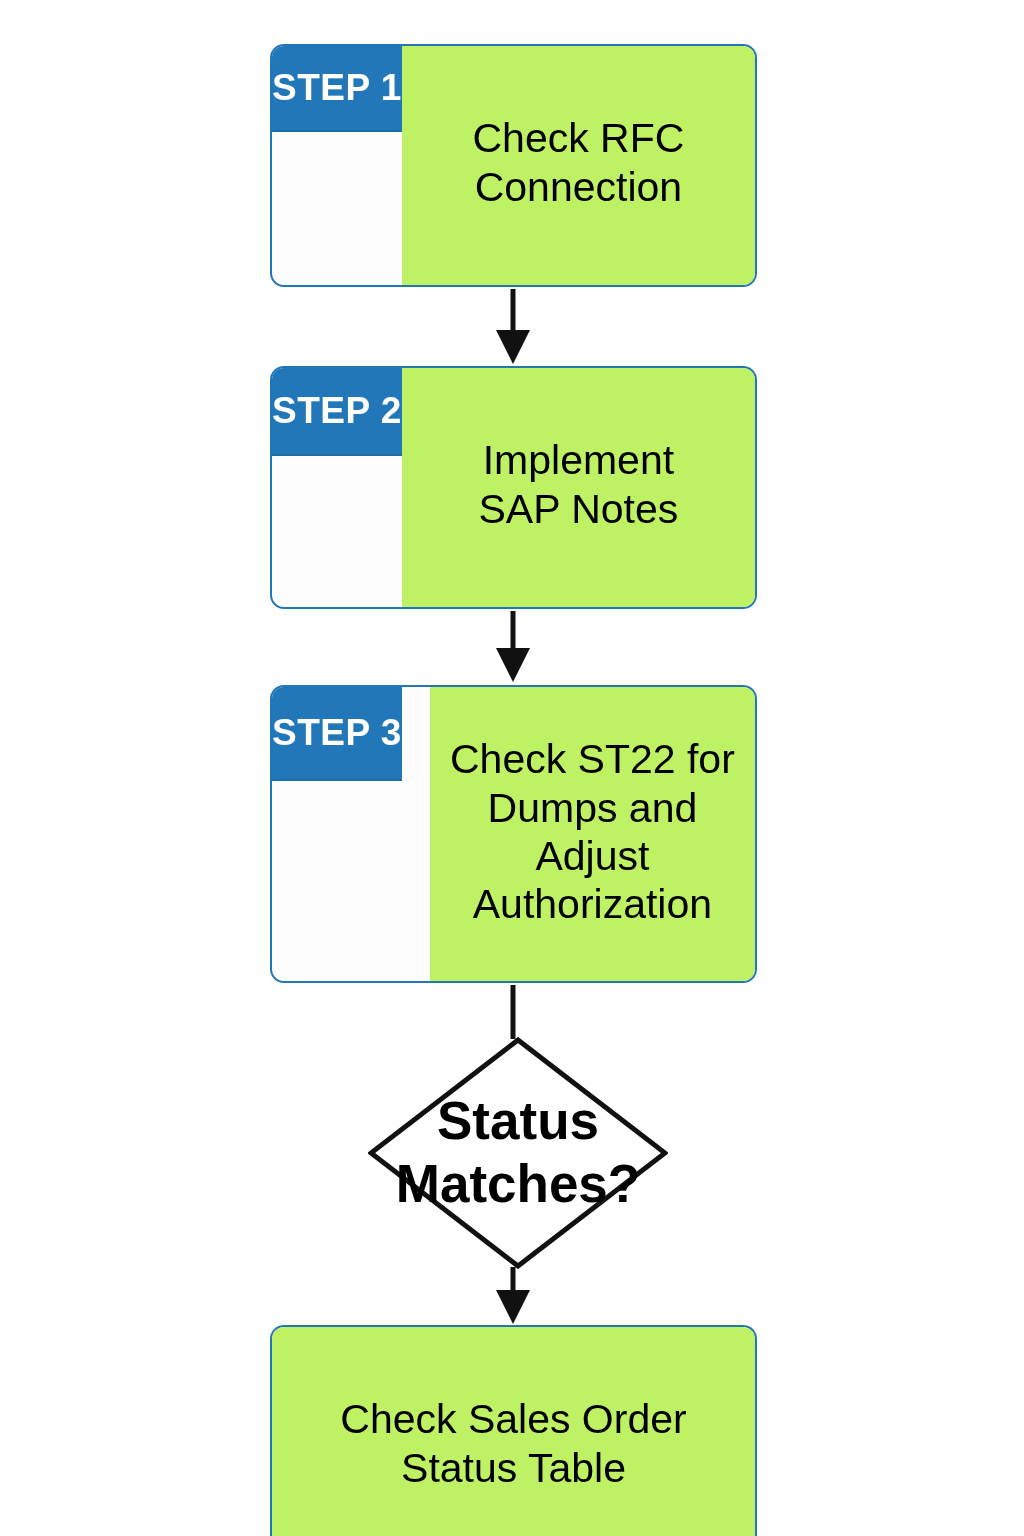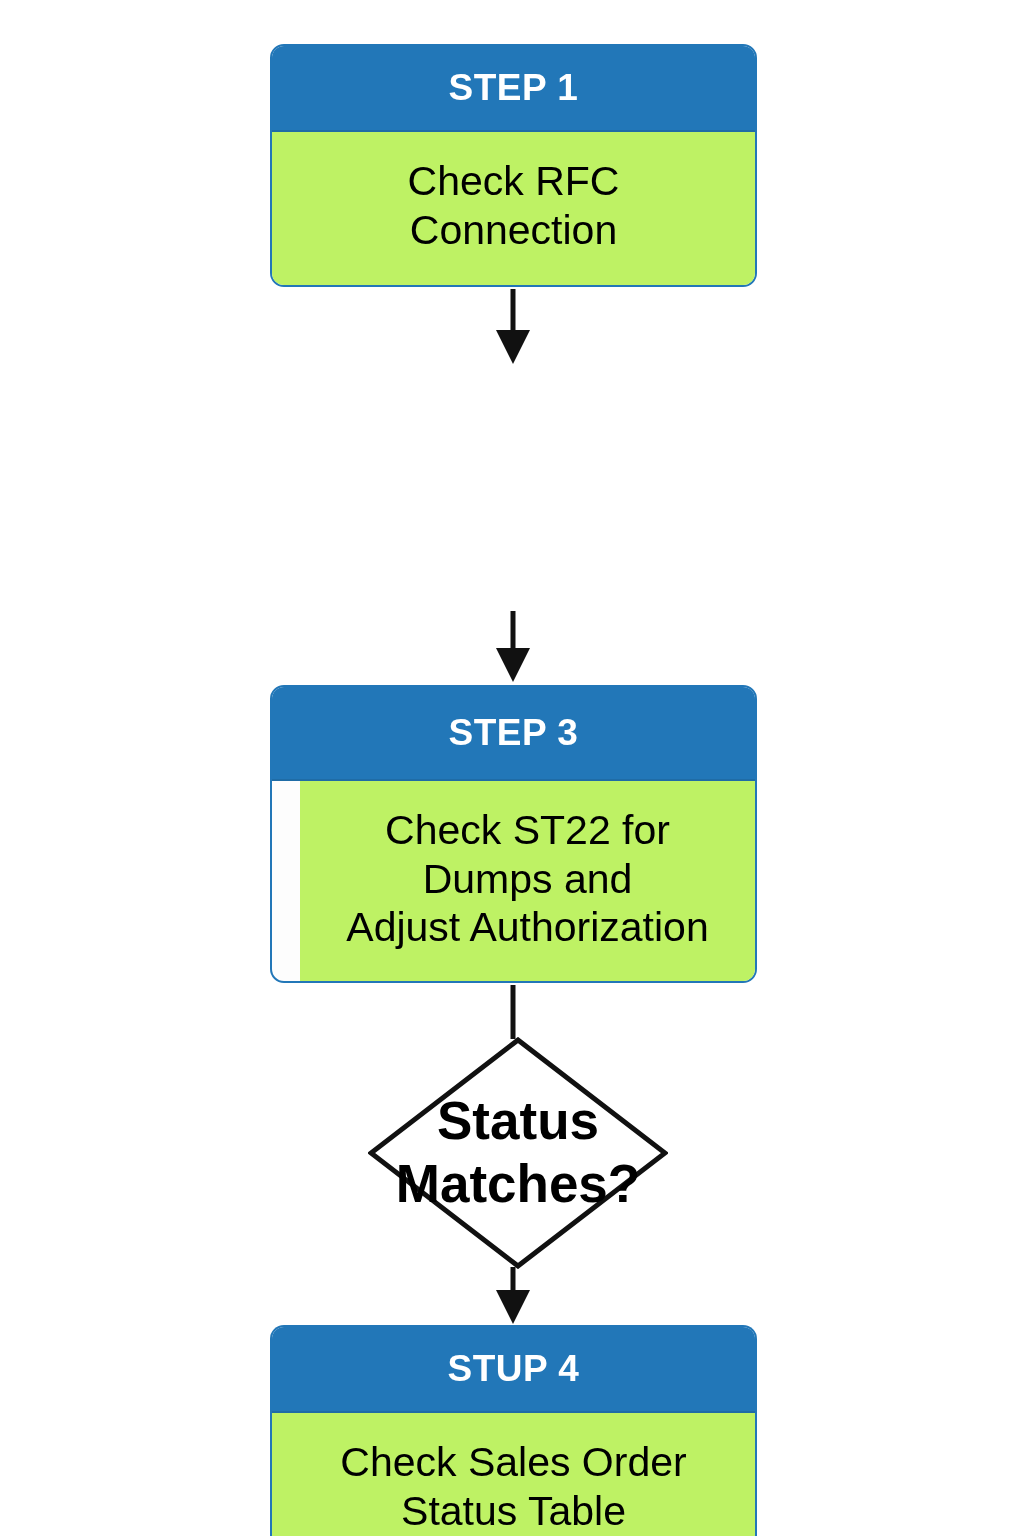--- a/index.html
+++ b/index.html
@@ -35,21 +35,20 @@
 
   
   .process-node {
     position: absolute;
     box-sizing: border-box;
     border: 2px solid #2277b8;
     border-radius: 14px;
     background: #fdfdfd;
     overflow: hidden;
     display: flex;
-    flex-direction: column;
   }
   .node-header {
     background: #2277b8;
     color: #ffffff;
     font-weight: bold;
     text-align: center;
     letter-spacing: 0.5px;
     display: flex;
     align-items: center;
     justify-content: center;
@@ -144,35 +143,39 @@
       <polygon points="513,1324 496,1290 530,1290" fill="#111111"></polygon>
     </g>
   </svg>
 
   <div class="process-node" id="node-step-1">
     <div class="node-header">STEP 1</div>
     <div class="node-body">Check RFC
 Connection</div>
   </div>
 
+  <div class="process-node" id="node-step-2">
+    <div class="node-header">STEP 2</div>
+    <div class="node-body">Implement
+SAP Notes</div>
+  </div>
 
   <div class="process-node" id="node-step-3">
     <div class="node-header">STEP 3</div>
     <div class="node-body">Check ST22 for
 Dumps and
 Adjust Authorization</div>
   </div>
 
   <div id="node-decision">
     <svg viewBox="0 0 300 232" xmlns="http://www.w3.org/2000/svg">
       <polygon points="150,3 297,116 150,229 3,116" fill="#ffffff" stroke="#111111" stroke-width="5" stroke-linejoin="miter"></polygon>
     </svg>
     <div class="decision-label">Status
 Matches?</div>
   </div>
 
   <div class="process-node" id="node-step-4">
-    <div class="node-header">STUP 4</div>
     <div class="node-body">Check Sales Order
 Status Table</div>
   </div>
 
 </div>
 
 </body></html>

